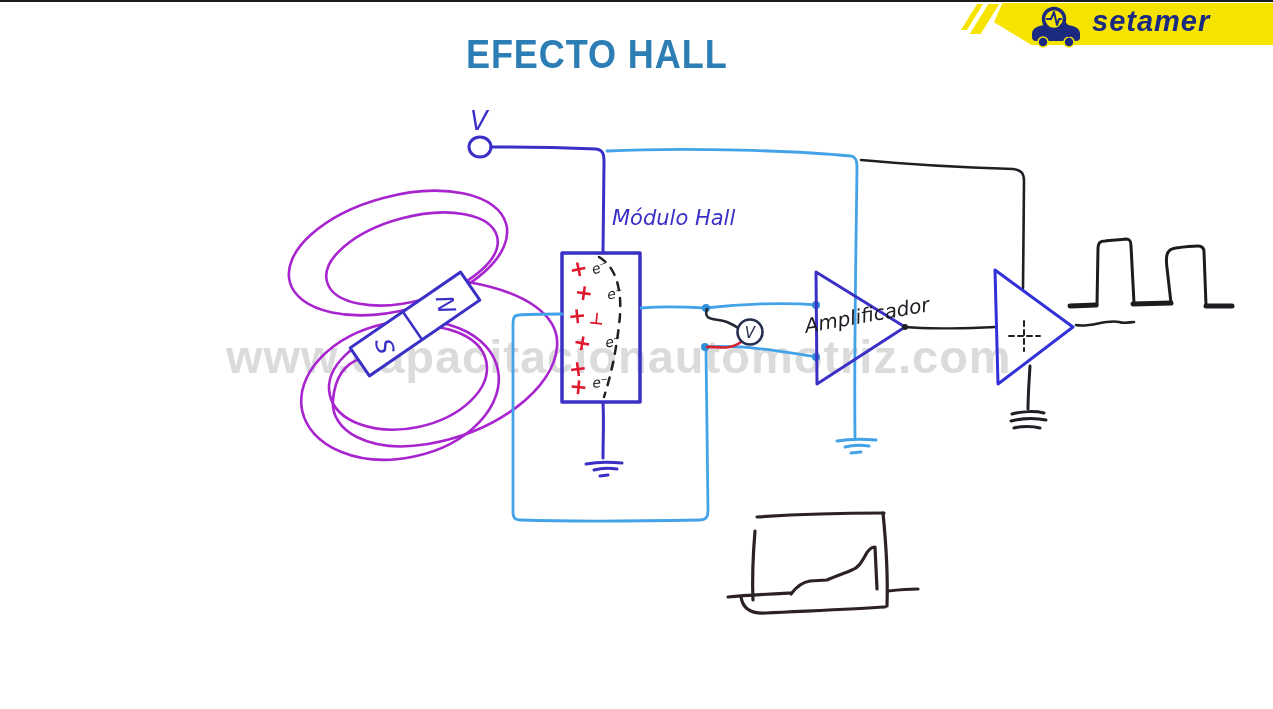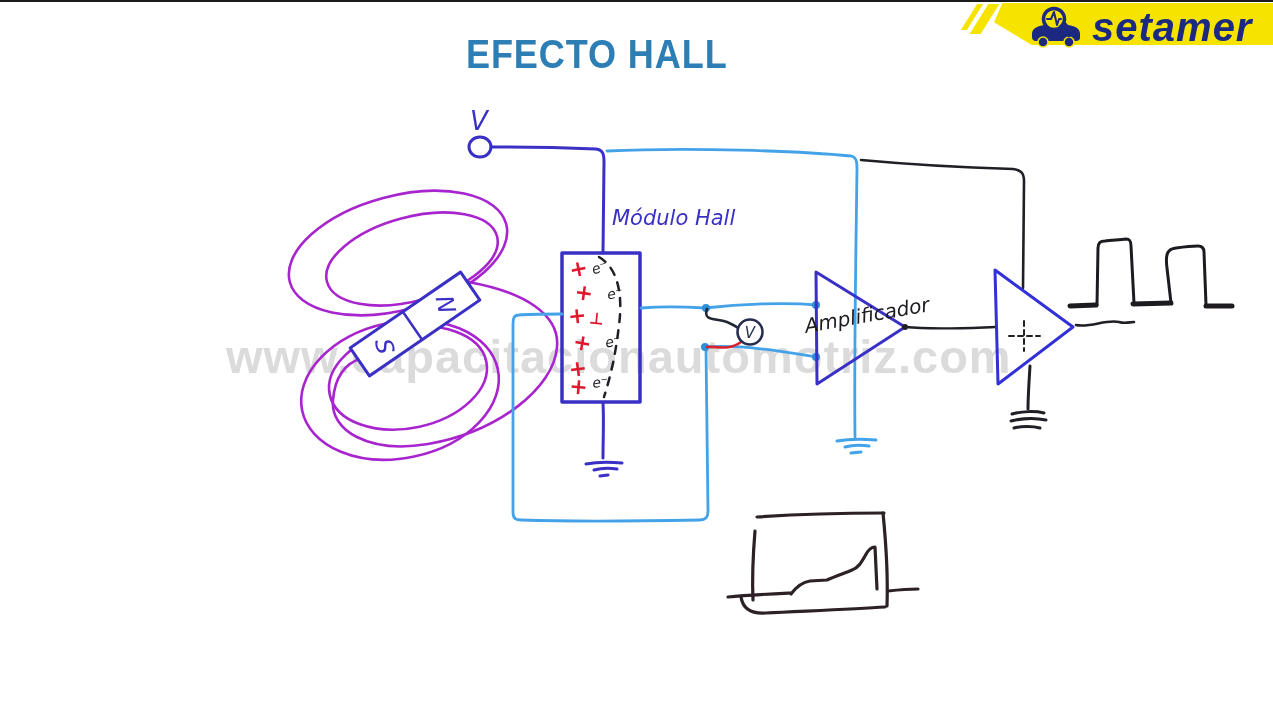--- a/index.html
+++ b/index.html
@@ -23,21 +23,21 @@
   .logo-stripe{position:absolute;background:#f6e400;transform:skewX(-32deg);}
   .logo-stripe.s1{left:969px;top:4px;width:6px;height:26px;}
   .logo-stripe.s2{left:979px;top:4px;width:11px;height:30px;}
   .logo-banner{
     position:absolute;left:994px;top:3px;width:279px;height:42px;background:#f6e400;
     clip-path:polygon(3% 0,100% 0,100% 100%,13.5% 100%,0 46%);
   }
   .logo-icon{position:absolute;left:1028px;top:4px;}
   .brand-text{
     position:absolute;left:1092px;top:5px;
-    font-size:40px;font-weight:bold;font-style:italic;color:#1b2a80;
+    font-size:29px;font-weight:bold;font-style:italic;color:#1b2a80;
     letter-spacing:1px;white-space:nowrap;
   }
   
   text.hand{font-family:"DejaVu Sans",sans-serif;font-style:italic;}
 </style>
 </head>
 <body>
 
 <div class="top-edge"></div>
 

